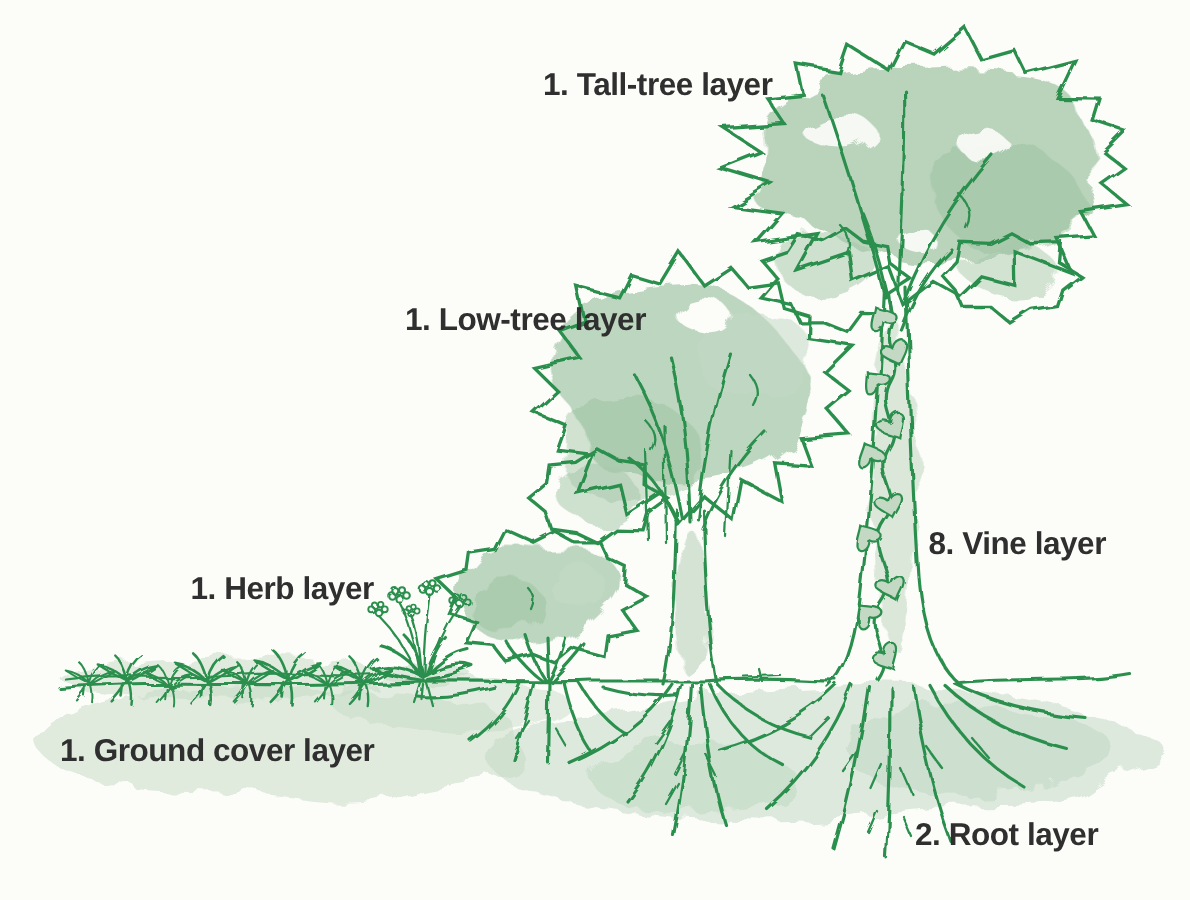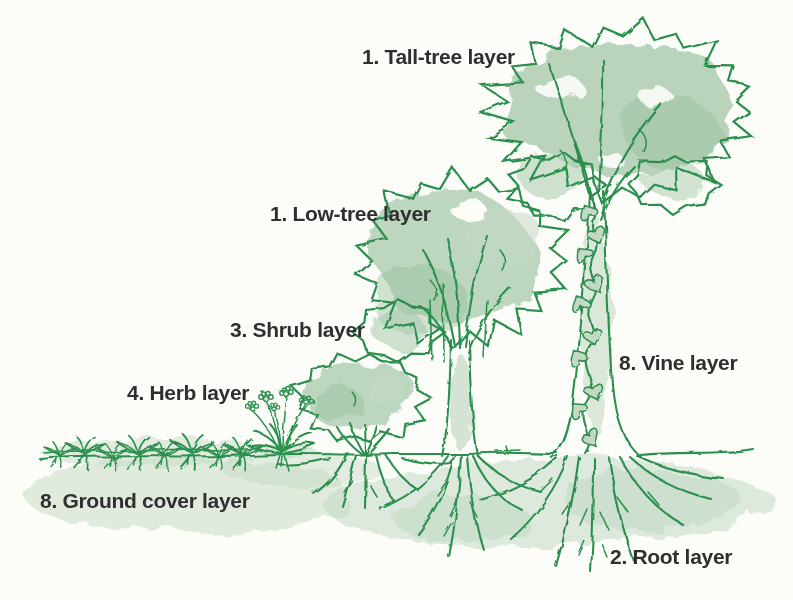--- a/index.html
+++ b/index.html
@@ -159,18 +159,17 @@
       </g>
 
       <g>
         <path class="line-thin" d="M560,150 Q570,160 565,170 M640,130 Q650,140 644,152 M430,280 Q440,290 434,300 M500,250 Q508,260 502,270 M352,392 Q358,398 354,406"></path>
       </g>
     </g>
   </svg>
 
   <div class="label" style="left:362px;top:45px">1. Tall-tree layer</div>
   <div class="label" style="left:270px;top:202px">1. Low-tree layer</div>
-  <div class="label" style="left:230px;top:318px">3. Shrub layer</div>
-  <div class="label" style="left:127px;top:381px">4. Herb layer</div>
-  <div class="label" style="left:40px;top:489px">8. Ground cover layer</div>
+  <div class="label" style="left:127px;top:381px">1. Herb layer</div>
+  <div class="label" style="left:40px;top:489px">1. Ground cover layer</div>
   <div class="label" style="left:619px;top:351px">8. Vine layer</div>
   <div class="label" style="left:610px;top:545px">2. Root layer</div>
 </div>
 
 </body></html>

